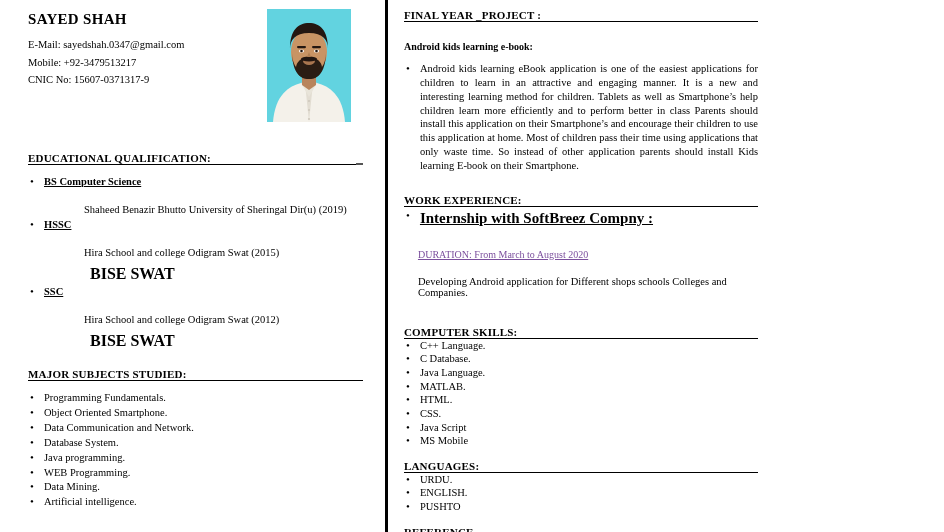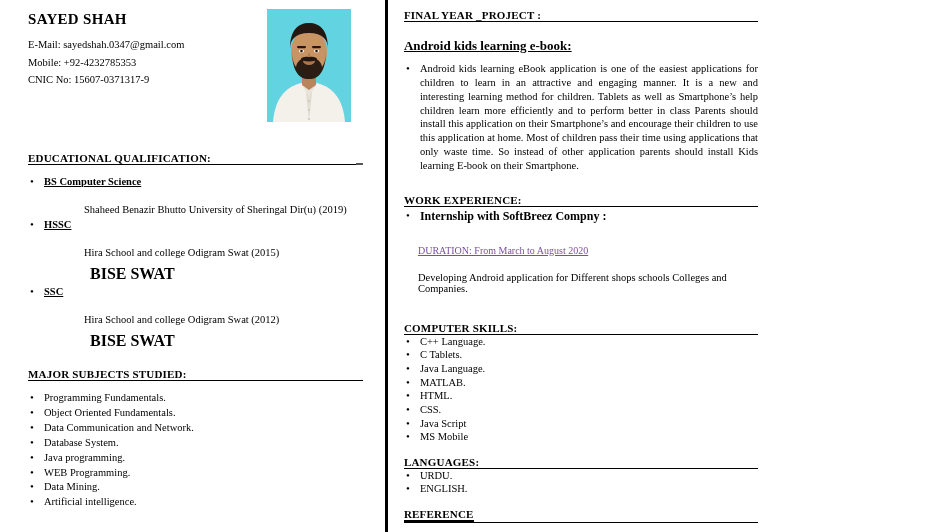--- a/index.html
+++ b/index.html
@@ -150,32 +150,32 @@
   }
   .edu-board {
     font-size: 16px;
     font-weight: bold;
     padding-left: 46px;
     margin-top: 3px;
   }
 
   .proj-title {
     font-weight: bold;
-    font-size: 13px;
-    text-decoration: underline;
+    font-size: 10px;
     display: inline-block;
     margin: 0;
   }
   .justified {
     text-align: justify;
     text-justify: inter-word;
   }
   .work-title {
     font-weight: bold;
-    font-size: 12px;
+    font-size: 15px;
+    text-decoration: underline;
   }
   .duration {
     font-size: 10px;
     text-decoration: underline;
     display: inline-block;
     margin: 0;
   }
   .work-desc { font-size: 10.5px; margin: 0; }
 
   .skill-list > li { padding-left: 26px; }
@@ -192,21 +192,21 @@
 <body>
 
 <div class="sheet">
 
   <div class="page page-left">
 
     <div class="header-row">
       <div class="identity">
         <div class="full-name">SAYED SHAH</div>
         <div class="contact-line">E-Mail: sayedshah.0347@gmail.com</div>
-        <div class="contact-line">Mobile: +92-4232785353</div>
+        <div class="contact-line">Mobile: +92-3479513217</div>
         <div class="contact-line">CNIC No:  15607-0371317-9</div>
       </div>
 
       <div class="photo-frame">
         <svg viewBox="0 0 84 113" preserveAspectRatio="none">
           <rect x="0" y="0" width="84" height="113" fill="#62d3e0"></rect>
 
           <path d="M6 113 C8 86 22 77 34 74 L50 74 C62 77 76 86 78 113 Z" fill="#f4f1ea"></path>
           <path d="M38 74 L42 113 L46 74 Z" fill="#e2ddd2"></path>
 
@@ -273,21 +273,21 @@
 
     <div class="sp-16"></div>
 
     <div>
       <div class="head-rule">
         <span class="sec-head">MAJOR SUBJECTS STUDIED:</span>
       </div>
       <div class="sp-10"></div>
       <ul class="bullets skill-list">
         <li>Programming Fundamentals.</li>
-        <li>Object Oriented Fundamentals.</li>
+        <li>Object Oriented Smartphone.</li>
         <li>Data Communication and Network.</li>
         <li>Database System.</li>
         <li>Java programming.</li>
         <li>WEB Programming.</li>
         <li>Data Mining.</li>
         <li>Artificial intelligence.</li>
 
       </ul>
     </div>
   </div>
@@ -329,39 +329,40 @@
     </div>
 
     <div class="sp-28"></div>
 
     <div>
       <div class="head-rule">
         <span class="sec-head">COMPUTER SKILLS:</span>
       </div>
       <ul class="bullets tight skill-list">
         <li>C++ Language.</li>
-        <li>C Tablets.</li>
+        <li>C Database.</li>
         <li>Java Language.</li>
         <li>MATLAB.</li>
         <li>HTML.</li>
         <li>CSS.</li>
         <li>Java Script</li>
         <li>MS Mobile</li>
       </ul>
     </div>
 
     <div class="sp-12"></div>
 
     <div>
       <div class="head-rule">
         <span class="sec-head">LANGUAGES:</span>
       </div>
       <ul class="bullets tight skill-list">
         <li>URDU.</li>
         <li>ENGLISH.</li>
+        <li>PUSHTO</li>
       </ul>
     </div>
 
     <div class="sp-12"></div>
 
     <div>
       <div class="double-rule">
         <span class="sec-head">REFERENCE</span>
       </div>
       <div class="sp-16"></div>

